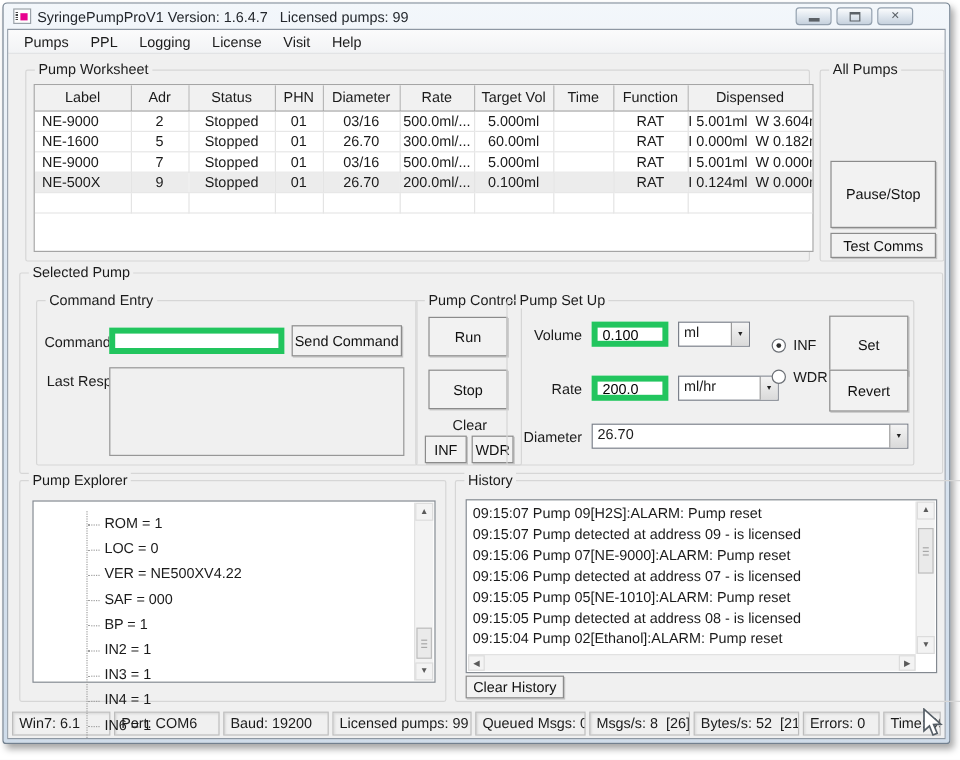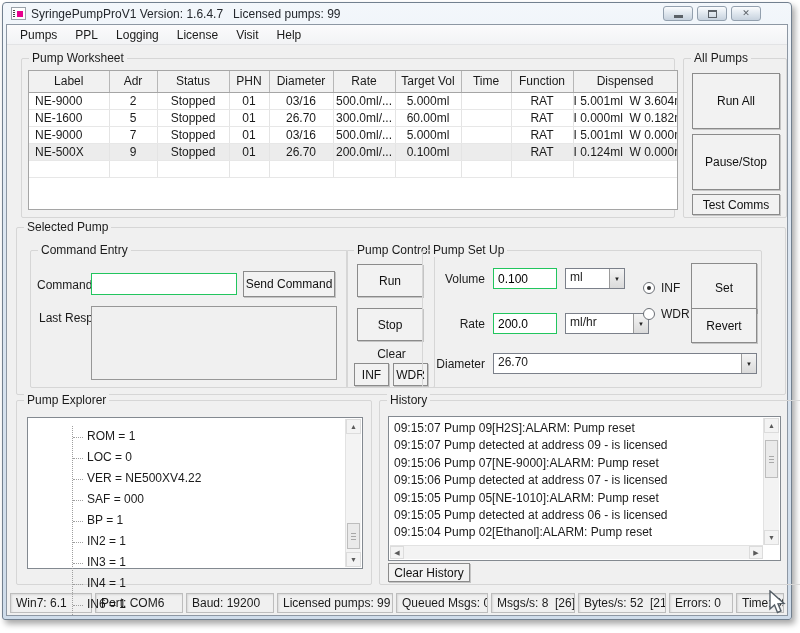--- a/index.html
+++ b/index.html
@@ -40,21 +40,21 @@
   .tbl-wrap { position:absolute; left:6px; top:11px; width:650px; height:140px; background:#fff; border:1px solid #a5a5a5; overflow:hidden; }
   table { border-collapse:collapse; table-layout:fixed; width:648px; }
   th { height:21px; background:#f1f1f1; font-weight:normal; border-right:1px solid #b7b7b7; border-bottom:1px solid #a5a5a5; overflow:hidden; white-space:nowrap; }
   td { height:17px; text-align:center; border-right:1px solid #e4e4e4; border-bottom:1px solid #e7e7e7; overflow:hidden; white-space:pre; }
   th.cl, td.cl { text-align:left; padding-left:6px; }
   tr.selected td { background:#ececec; }
 
   
   .btn { position:absolute; background:#f2f2f2; border:1px solid #8b8b8b; box-shadow:1px 1px 0 rgba(0,0,0,0.18);
     display:flex; align-items:center; justify-content:center; font:inherit; color:#111; white-space:nowrap; }
-  .tb { position:absolute; border:1px solid #22c55e; background:#fff; font:inherit; padding:0 4px; }
+  .tb { position:absolute; border:5px solid #22c55e; background:#fff; font:inherit; padding:0 4px; }
   .sel { position:absolute; background:#fff; border:1px solid #7b808a; display:flex; align-items:stretch; }
   .sel-val { flex:1; padding:1px 4px; overflow:hidden; white-space:nowrap; }
   .sel-arrow { width:15px; background:linear-gradient(#f4f4f4,#dadada); border-left:1px solid #9b9b9b;
     font-size:6px; color:#222; display:flex; align-items:center; justify-content:center; }
   .lbl { position:absolute; white-space:nowrap; }
   .r { text-align:right; }
 
   
   .radio-row { position:absolute; display:flex; align-items:center; gap:6px; }
   .radio { width:12px; height:12px; border-radius:50%; border:1px solid #6b6f75; background:#fff; position:relative; flex:0 0 auto; }
@@ -220,21 +220,20 @@
                   <td></td>
                   <td></td>
               </tr>
             </tbody>
           </table>
         </div>
       </div>
 
       <div class="gb" style="left:676px; top:13px; width:104px; height:160px;">
         <div class="gb-lbl">All Pumps</div>
-        <div class="btn" style="left:8px; top:14px; width:88px; height:56px;">Run All</div>
         <div class="btn" style="left:8px; top:75px; width:88px; height:56px;">Pause/Stop</div>
         <div class="btn" style="left:8px; top:135px; width:88px; height:21px;">Test Comms</div>
       </div>
 
       <div class="gb" style="left:9px; top:182px; width:770px; height:168px;">
         <div class="gb-lbl">Selected Pump</div>
 
         <div class="gb" style="left:13px; top:22px; width:318px; height:138px;">
           <div class="gb-lbl">Command Entry</div>
           <div class="lbl" style="left:6px; top:27px;">Command</div>
@@ -314,21 +313,21 @@
 
       <div class="gb" style="left:372px; top:355px; width:485px; height:185px;">
         <div class="gb-lbl">History</div>
         <div class="sunk" style="left:8px; top:15px; width:393px; height:145px;">
           <div style="position:absolute; left:0; top:0; right:17px; bottom:15px; padding:3px 5px; overflow:hidden;">
               <div class="h-line">09:15:07 Pump 09[H2S]:ALARM: Pump reset</div>
               <div class="h-line">09:15:07 Pump detected at address 09 - is licensed</div>
               <div class="h-line">09:15:06 Pump 07[NE-9000]:ALARM: Pump reset</div>
               <div class="h-line">09:15:06 Pump detected at address 07 - is licensed</div>
               <div class="h-line">09:15:05 Pump 05[NE-1010]:ALARM: Pump reset</div>
-              <div class="h-line">09:15:05 Pump detected at address 06 - is licensed</div>
+              <div class="h-line">09:15:05 Pump detected at address 08 - is licensed</div>
               <div class="h-line">09:15:04 Pump 02[Ethanol]:ALARM: Pump reset</div>
               <div class="h-line">09:15:04 Pump detected at address 02 - is licensed</div>
             </div>
           <div class="vsb" style="bottom:15px;">
             <div class="sb-btn sb-up">▲</div>
             <div class="sb-thumb" style="top:22px; height:38px;"></div>
             <div class="sb-btn sb-down">▼</div>
           </div>
           <div class="hsb">
             <div class="sb-btn sb-left">◀</div>

